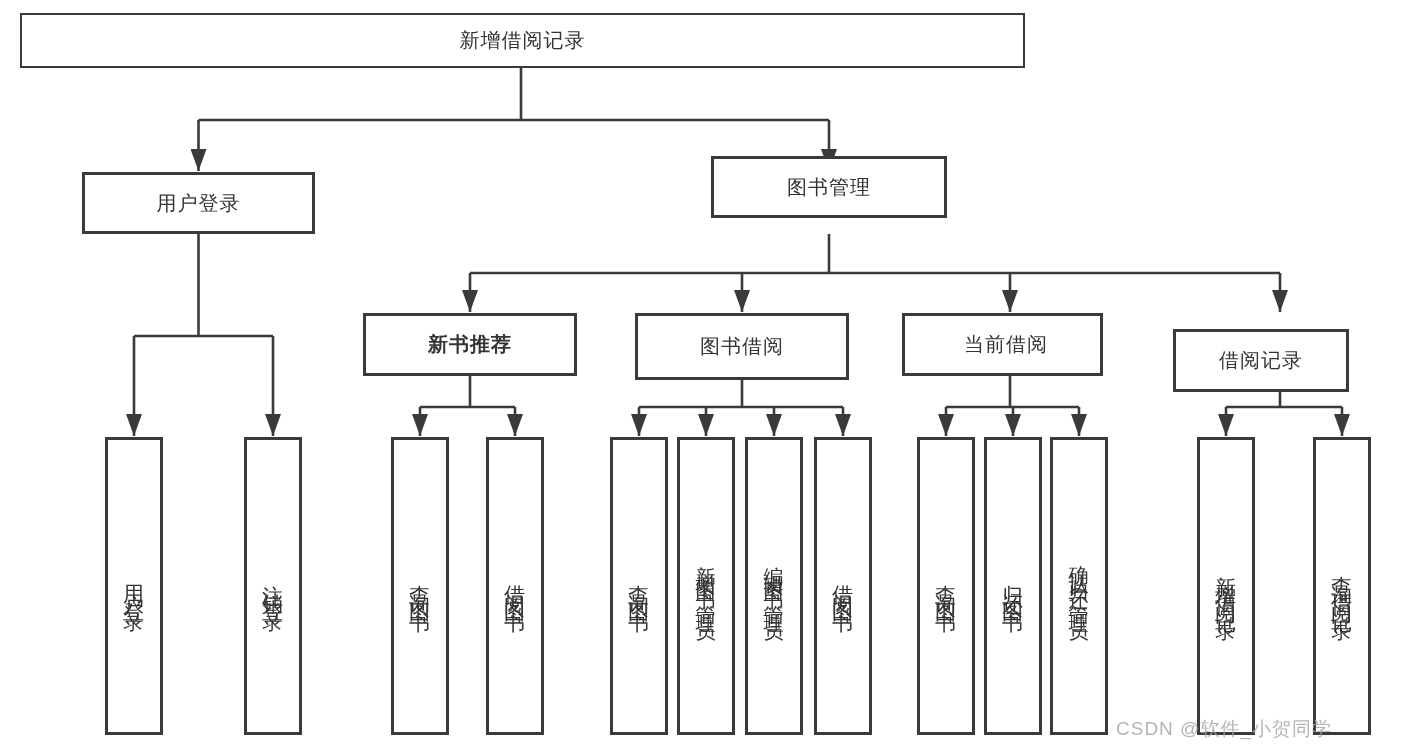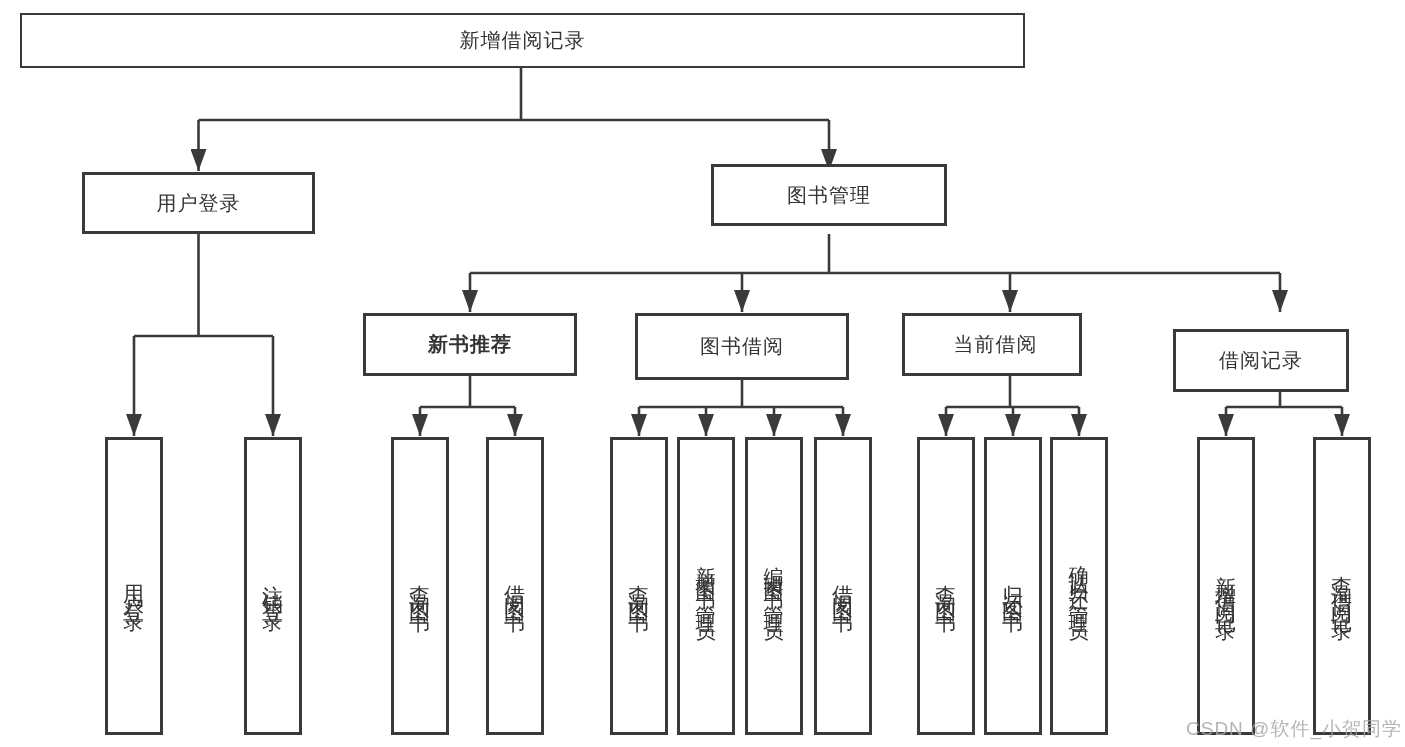--- a/index.html
+++ b/index.html
@@ -37,21 +37,21 @@
     writing-mode:vertical-rl;
     text-orientation:mixed;
     font-size:21px;
     letter-spacing:9px;
     line-height:1;
     white-space:nowrap;
   }
   .vtext.long{font-size:20px;letter-spacing:8px;}
   .watermark{
     position:absolute;
-    left:1186px;top:716px;
+    left:1116px;top:716px;
     z-index:3;
     font-size:19px;
     letter-spacing:1px;
     color:var(--watermark);
     opacity:0.85;
     white-space:nowrap;
     text-align:right;
   }
 </style>
 </head>
@@ -110,25 +110,25 @@
       <line x1="1280" y1="376" x2="1280" y2="407"></line>
       <line x1="1226" y1="407" x2="1342" y2="407"></line>
       <line x1="1226" y1="407" x2="1226" y2="436" marker-end="url(#arrowhead)"></line>
       <line x1="1342" y1="407" x2="1342" y2="436" marker-end="url(#arrowhead)"></line>
     </g>
   </svg>
 
   <div class="box hbox root" style="left:20px;top:13px;width:1005px;height:55px;">新增借阅记录</div>
 
   <div class="box hbox" style="left:82px;top:172px;width:233px;height:62px;">用户登录</div>
-  <div class="box hbox" style="left:711px;top:164px;width:236px;height:62px;">图书管理</div>
+  <div class="box hbox" style="left:711px;top:156px;width:236px;height:62px;">图书管理</div>
 
   <div class="box hbox" style="left:363px;top:313px;width:214px;height:63px;font-weight:bold;">新书推荐</div>
   <div class="box hbox" style="left:635px;top:313px;width:214px;height:67px;">图书借阅</div>
-  <div class="box hbox" style="left:902px;top:313px;width:180px;height:63px;padding-left:7px;">当前借阅</div>
+  <div class="box hbox" style="left:902px;top:313px;width:201px;height:63px;padding-left:7px;">当前借阅</div>
   <div class="box hbox" style="left:1173px;top:313px;width:176px;height:63px;margin-top:16px;">借阅记录</div>
 
   <div class="box leaf" style="left:105px;">
     <span class="vtext">用户登录</span>
   </div>
   <div class="box leaf" style="left:244px;">
     <span class="vtext">注销登录</span>
   </div>
 
   <div class="box leaf" style="left:391px;">

